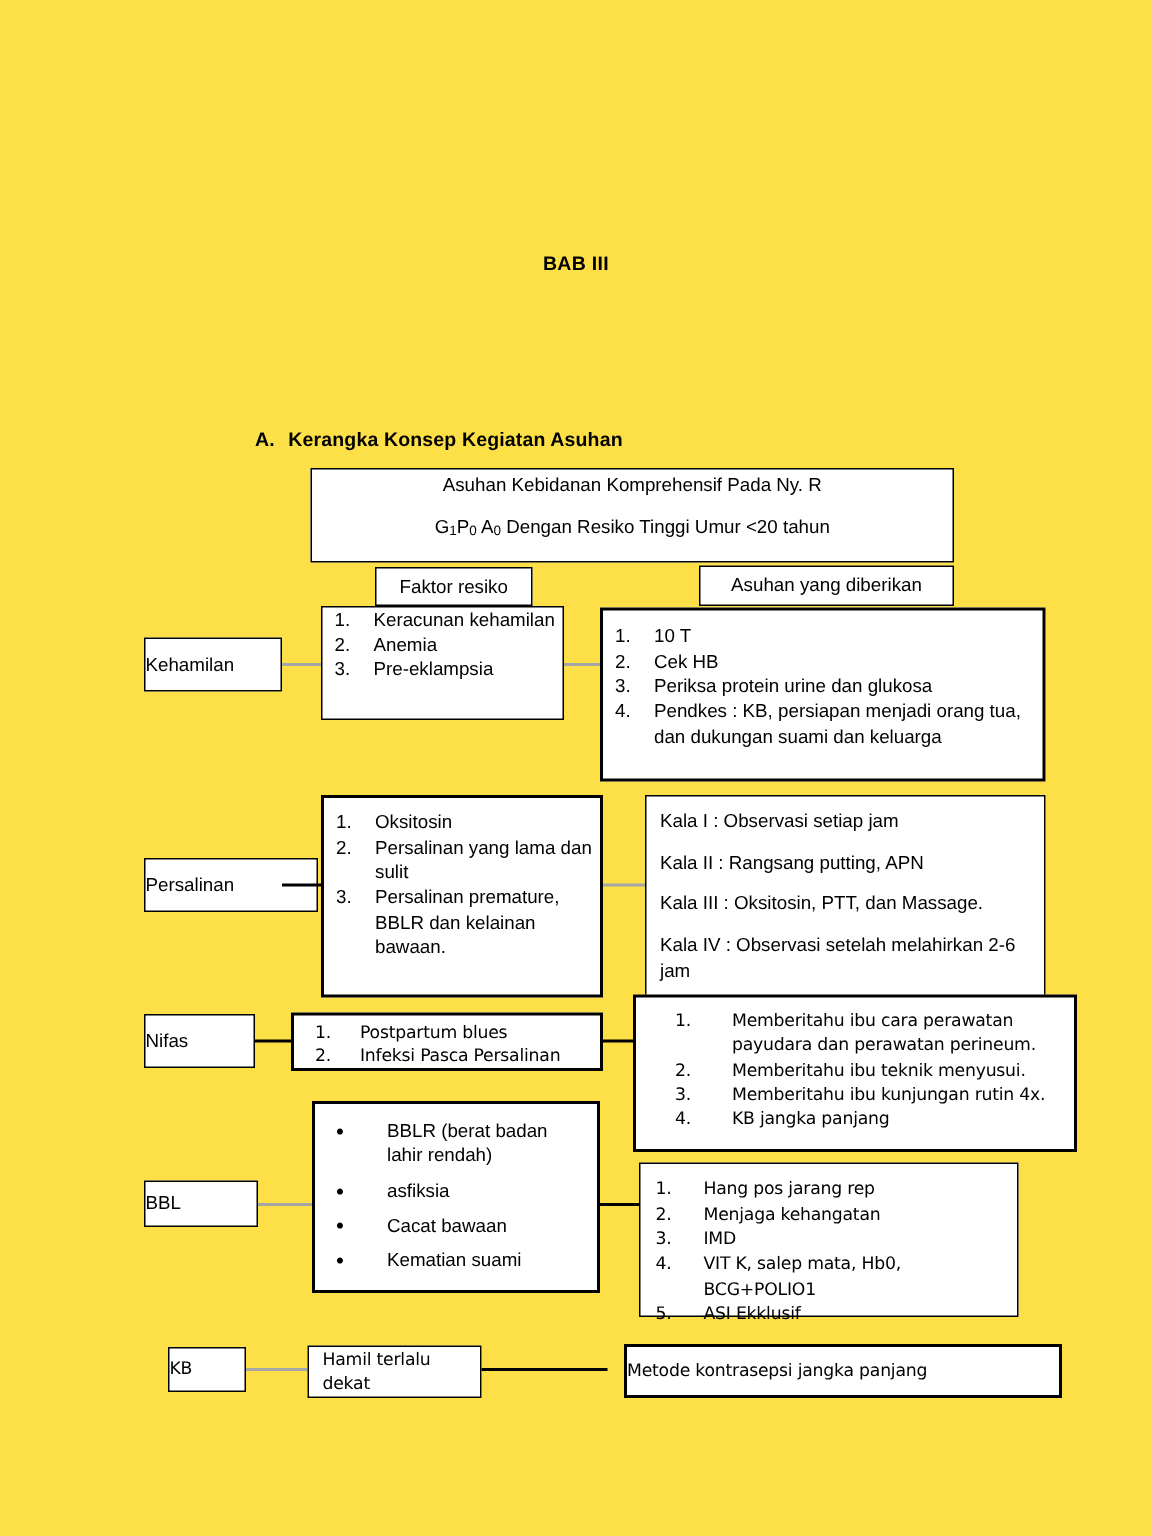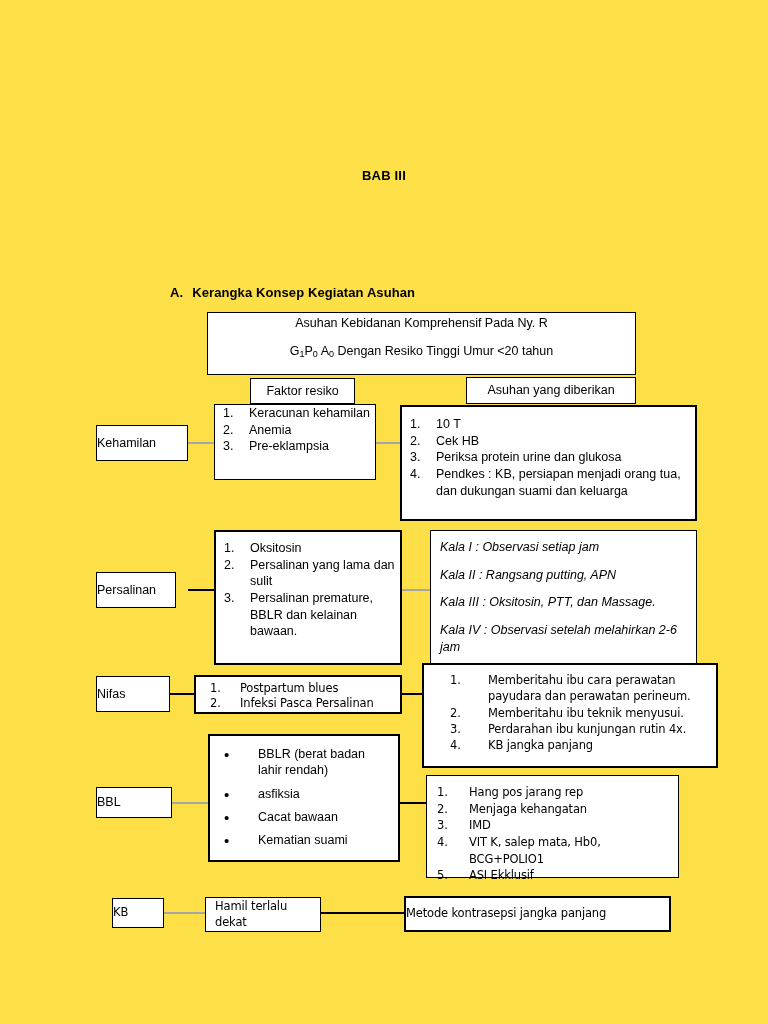--- a/index.html
+++ b/index.html
@@ -169,36 +169,36 @@
 
   <div class="box thick" style="left:400px; top:405px; width:297px; height:116px;">
     <ol class="num-list pad font-a" style="padding-top:9px;">
       <li><span class="marker">1.</span><span>10 T</span></li>
       <li><span class="marker">2.</span><span>Cek HB</span></li>
       <li><span class="marker">3.</span><span>Periksa protein urine dan glukosa</span></li>
       <li><span class="marker">4.</span><span>Pendkes : KB, persiapan menjadi orang tua, dan dukungan suami dan keluarga</span></li>
     </ol>
   </div>
 
-  <div class="box center-text shadow" style="left:96px; top:572px; width:80px; height:36px;">
+  <div class="box center-text shadow" style="left:96px; top:572px; width:116px; height:36px;">
     <span>Persalinan</span>
   </div>
   <div class="conn" style="left:188px; top:589px; width:27px;"></div>
 
   <div class="box thick" style="left:214px; top:530px; width:188px; height:135px;">
     <ol class="num-list pad font-a" style="padding-top:8px;">
       <li><span class="marker">1.</span><span>Oksitosin</span></li>
       <li><span class="marker">2.</span><span>Persalinan  yang lama dan sulit</span></li>
       <li><span class="marker">3.</span><span>Persalinan premature, BBLR dan kelainan bawaan.</span></li>
     </ol>
   </div>
 
   <div class="conn light" style="left:402px; top:589px; width:29px;"></div>
 
-  <div class="box" style="left:430px; top:530px; width:267px; height:156px;font-style:italic;">
+  <div class="box" style="left:430px; top:530px; width:267px; height:156px;">
     <div class="pad font-a" style="padding:8px 6px 6px 9px; display:flex; flex-direction:column; gap:11px;">
       <div>Kala I : Observasi setiap jam</div>
       <div>Kala II : Rangsang putting, APN</div>
       <div>Kala III : Oksitosin, PTT, dan Massage.</div>
       <div style="max-width:250px;">Kala IV : Observasi setelah melahirkan 2-6 jam</div>
     </div>
   </div>
 
   <div class="box center-text shadow" style="left:96px; top:676px; width:74px; height:36px;">
     <span>Nifas</span>
@@ -211,21 +211,21 @@
       <li style="padding-left:30px;"><span class="marker" style="left:0;">2.</span><span>Infeksi Pasca Persalinan</span></li>
     </ol>
   </div>
 
   <div class="conn" style="left:402px; top:693px; width:22px;"></div>
 
   <div class="box thick" style="left:422px; top:663px; width:296px; height:105px;">
     <ol class="num-list font-c" style="padding:7px 8px 6px 26px; line-height:1.42;">
       <li style="padding-left:38px;"><span class="marker" style="left:0;">1.</span><span>Memberitahu ibu cara perawatan payudara dan perawatan perineum.</span></li>
       <li style="padding-left:38px;"><span class="marker" style="left:0;">2.</span><span>Memberitahu ibu teknik menyusui.</span></li>
-      <li style="padding-left:38px;"><span class="marker" style="left:0;">3.</span><span>Perdarahan ibu kunjungan rutin 4x.</span></li>
+      <li style="padding-left:38px;"><span class="marker" style="left:0;">3.</span><span>Memberitahu ibu kunjungan rutin 4x.</span></li>
       <li style="padding-left:38px;"><span class="marker" style="left:0;">4.</span><span>KB jangka panjang</span></li>
     </ol>
   </div>
 
   <div class="box center-text shadow" style="left:96px; top:787px; width:76px; height:31px;">
     <span>BBL</span>
   </div>
   <div class="conn light" style="left:172px; top:802px; width:37px;"></div>
 
   <div class="box thick" style="left:208px; top:734px; width:192px; height:128px;">
@@ -253,17 +253,17 @@
     <span class="font-c">KB</span>
   </div>
   <div class="conn light" style="left:164px; top:912px; width:42px;"></div>
 
   <div class="box shadow" style="left:205px; top:897px; width:116px; height:35px; display:flex; align-items:center;">
     <span class="font-c" style="padding-left:9px;">Hamil terlalu dekat</span>
   </div>
 
   <div class="conn" style="left:321px; top:912px; width:84px;"></div>
 
-  <div class="box center-text thick" style="left:404px; top:896px; width:267px; height:36px;">
+  <div class="box center-text thick" style="left:416px; top:896px; width:292px; height:36px;">
     <span class="font-c">Metode kontrasepsi jangka panjang</span>
   </div>
 
 </div>
 
 </body></html>

